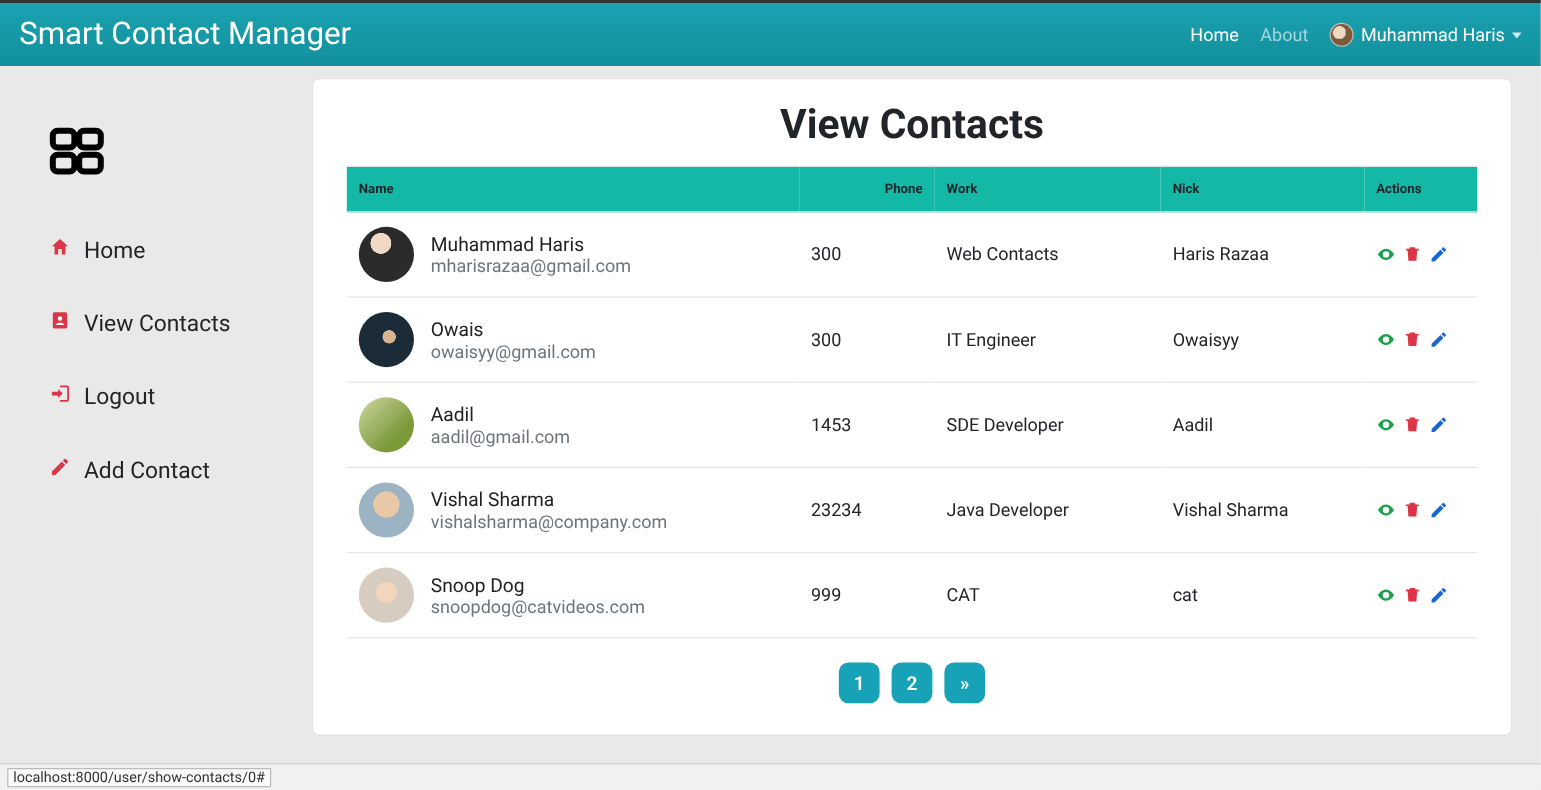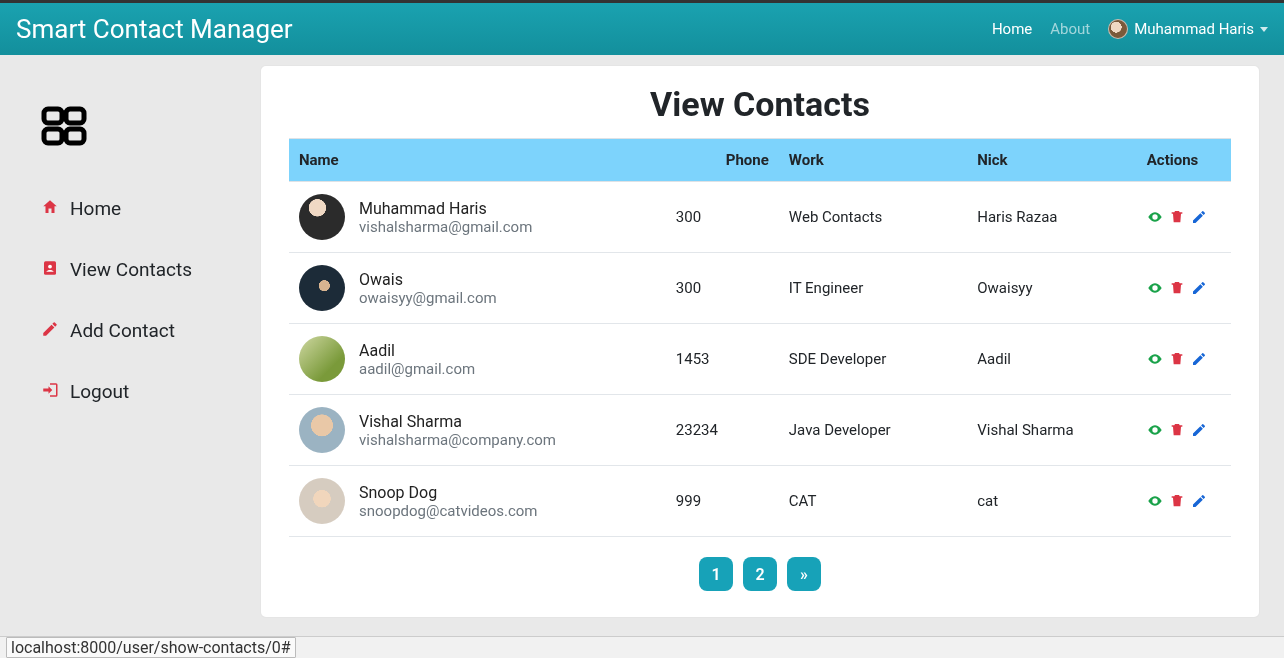--- a/index.html
+++ b/index.html
@@ -107,23 +107,23 @@
     font-weight: 700;
     margin-bottom: 14px;
   }
 
   table {
     width: 100%;
     border-collapse: collapse;
   }
   thead th {
     text-align: left;
-    font-size: 15px;
+    font-size: 11px;
     font-weight: 700;
-    background: #7dd3fc;
+    background: #14b8a6;
     border-top: 1px solid #dee2e6;
     border-bottom: 1px solid #dee2e6;
     padding: 12px 10px;
   }
   tbody td {
     border-bottom: 1px solid #e2e6ea;
     padding: 12px 10px;
     vertical-align: middle;
     font-size: 15px;
   }
@@ -193,21 +193,21 @@
     z-index: -1;
     border-radius: 50%;
   }
   .pagination .pg-num { z-index: 1; }
 
   
   .statusbar {
     height: 22px;
     background: #f1f1f1;
     border-top: 1px solid #ccc;
-    font-size: 16px;
+    font-size: 12px;
     color: #333;
     padding: 2px 6px;
     display: flex;
     align-items: center;
   }
   .statusbar span {
     border: 1px solid #bbb;
     background: #fafafa;
     padding: 0 4px;
     border-radius: 1px;
@@ -258,33 +258,33 @@
             <circle cx="12" cy="10" r="2.5" fill="#fff"></circle>
             <path d="M7 17c1-2 3-2.5 5-2.5s4 .5 5 2.5" fill="#fff"></path>
           </svg>
       </span>
       <span>View Contacts</span>
     </div>
 
     <div class="side-item">
       <span class="sicon">
         <svg viewBox="0 0 24 24" width="18" height="18" fill="#dc3545">
+            <path d="M10 17l5-5-5-5v3H3v4h7v3zM20 3h-8v2h8v14h-8v2h8a2 2 0 002-2V5a2 2 0 00-2-2z"></path>
+          </svg>
+      </span>
+      <span>Logout</span>
+    </div>
+
+    <div class="side-item">
+      <span class="sicon">
+        <svg viewBox="0 0 24 24" width="18" height="18" fill="#dc3545">
             <path d="M3 17.25V21h3.75L17.81 9.94l-3.75-3.75L3 17.25zM20.71 7.04a1 1 0 000-1.41l-2.34-2.34a1 1 0 00-1.41 0l-1.83 1.83 3.75 3.75 1.83-1.83z"></path>
           </svg>
       </span>
       <span>Add Contact</span>
-    </div>
-
-    <div class="side-item">
-      <span class="sicon">
-        <svg viewBox="0 0 24 24" width="18" height="18" fill="#dc3545">
-            <path d="M10 17l5-5-5-5v3H3v4h7v3zM20 3h-8v2h8v14h-8v2h8a2 2 0 002-2V5a2 2 0 00-2-2z"></path>
-          </svg>
-      </span>
-      <span>Logout</span>
     </div>
   </aside>
 
   <main class="main-area">
     <div class="card">
       <h1>View Contacts</h1>
 
       <table>
         <thead>
           <tr>
@@ -296,21 +296,21 @@
           </tr>
         </thead>
         <tbody>
 
           <tr>
             <td>
               <div class="name-cell">
                 <div class="avatar av1"></div>
                 <div class="name-stack">
                   <div class="nm">Muhammad Haris</div>
-                  <div class="em">vishalsharma@gmail.com</div>
+                  <div class="em">mharisrazaa@gmail.com</div>
                 </div>
               </div>
             </td>
             <td>300</td>
             <td>Web Contacts</td>
             <td>Haris Razaa</td>
             <td>
               <div class="actions">
                 <span class="ic">
                     <svg viewBox="0 0 24 24" fill="#1aa24a">

